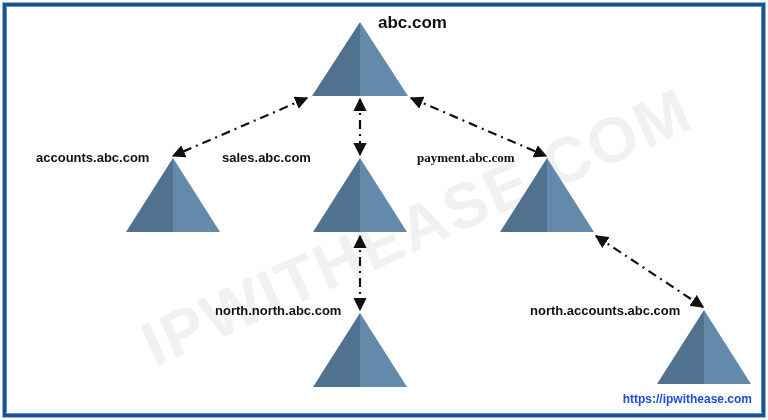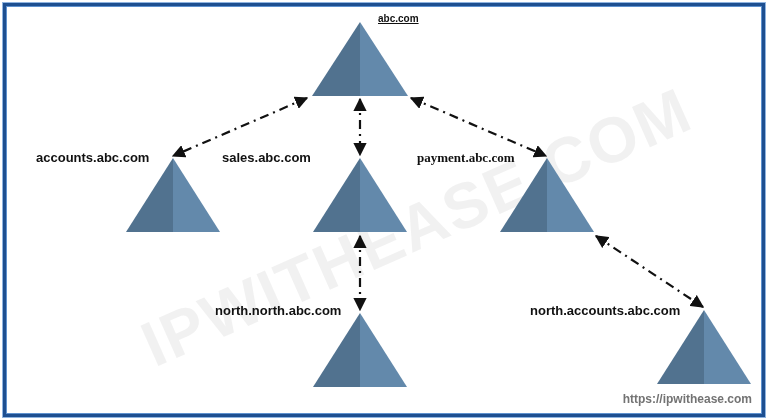--- a/index.html
+++ b/index.html
@@ -1,22 +1,22 @@
 <!DOCTYPE html>
 <html><head>
   <meta charset="utf-8">
   <style>
     html, body { margin: 0; padding: 0; background: #ffffff; }
     body { width: 768px; height: 420px; position: relative; overflow: hidden; font-family: "Liberation Sans", sans-serif; }
     .frame { position: absolute; left: 3px; top: 3px; width: 756px; height: 408px; border: 3px solid #1d4f91; box-shadow: inset 0 0 0 1px #5f92cf, 0 0 0 1px #8fb4e0; background: #ffffff; }
     svg.diagram { position: absolute; left: 0; top: 0; }
     .label { position: absolute; font-weight: bold; font-size: 13px; color: #111111; white-space: nowrap; }
-    .root-label { font-size: 10px; text-decoration: underline; }
+    .root-label { font-size: 17px; }
     .watermark { position: absolute; left: 120px; top: 190px; font-size: 64px; font-weight: bold; color: rgba(170,170,170,0.16); transform: rotate(-24deg); letter-spacing: 2px; white-space: nowrap; }
-    .footer-link { position: absolute; right: 16px; bottom: 14px; font-size: 12px; font-weight: bold; color: #737373; }
+    .footer-link { position: absolute; right: 16px; bottom: 14px; font-size: 12px; font-weight: bold; color: #1d4ed8; }
   </style>
 </head>
 <body>
 
 <div class="frame"></div>
 
 <div class="watermark">IPWITHEASE.COM</div>
 
 <svg class="diagram" width="768" height="420" viewBox="0 0 768 420">
   <defs>

